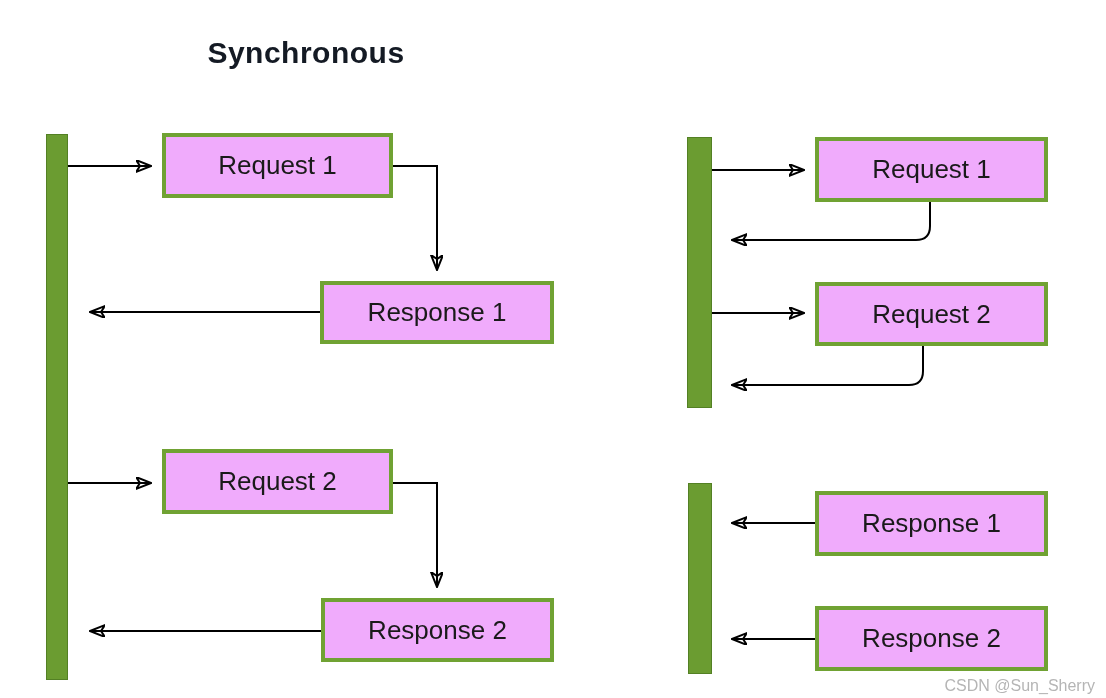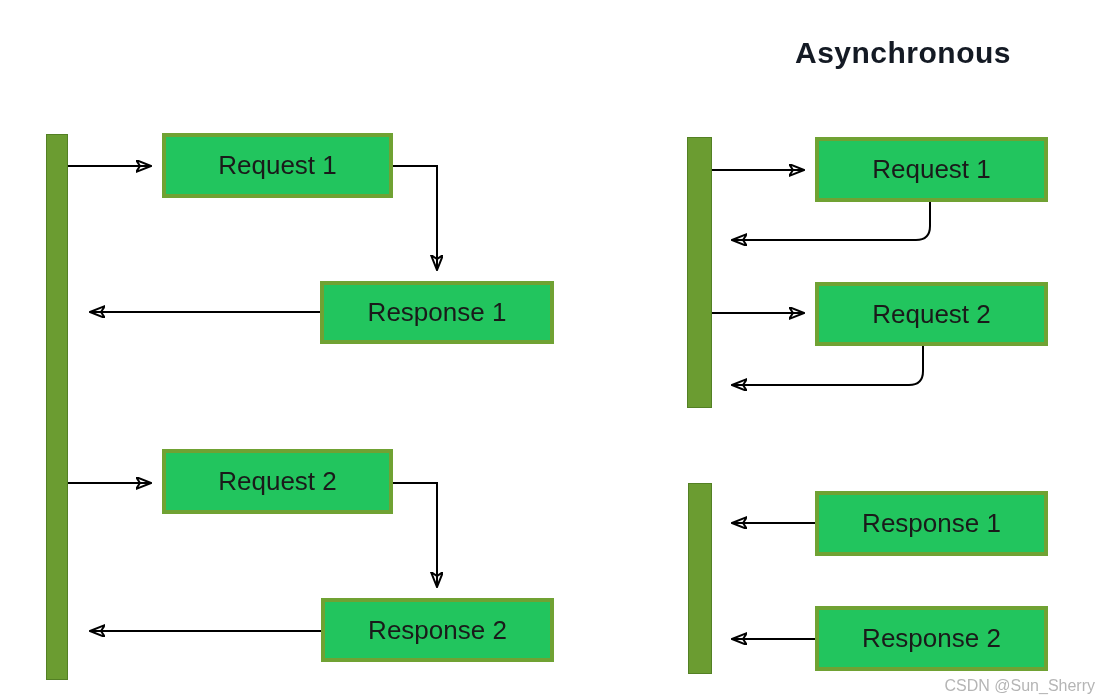--- a/index.html
+++ b/index.html
@@ -27,39 +27,39 @@
   .lifeline{
     position:absolute;
     background:var(--green-fill);
     border:1px solid var(--green-edge);
     box-sizing:border-box;
   }
   .node{
     position:absolute;
     box-sizing:border-box;
     border:4px solid var(--box-border);
-    background:#22c55e;
+    background:#f0abfc;
     display:flex;align-items:center;justify-content:center;
     font-size:26px;color:var(--text);
   }
   #arrows{position:absolute;left:0;top:0;}
   #arrows path{stroke:var(--line);stroke-width:2;fill:none;}
   .watermark{
     position:absolute;
     font-size:16px;color:var(--watermark);
     white-space:nowrap;
     margin-top:6px;
   }
 </style>
 </head>
 <body>
 
 <div id="canvas">
 
-  <div class="title" style="left:738px;top:36px;width:330px;">Asynchronous</div>
+  <div class="title" style="left:150px;top:36px;width:312px;">Synchronous</div>
 
   <div class="lifeline" style="left:46px;top:134px;width:22px;height:546px;"></div>
   <div class="lifeline" style="left:687px;top:137px;width:25px;height:271px;"></div>
   <div class="lifeline" style="left:688px;top:483px;width:24px;height:191px;"></div>
 
   <div class="node" style="left:162px;top:133px;width:231px;height:65px;">
     <span>Request 1</span>
   </div>
   <div class="node" style="left:320px;top:281px;width:234px;height:63px;">
     <span>Response 1</span>

